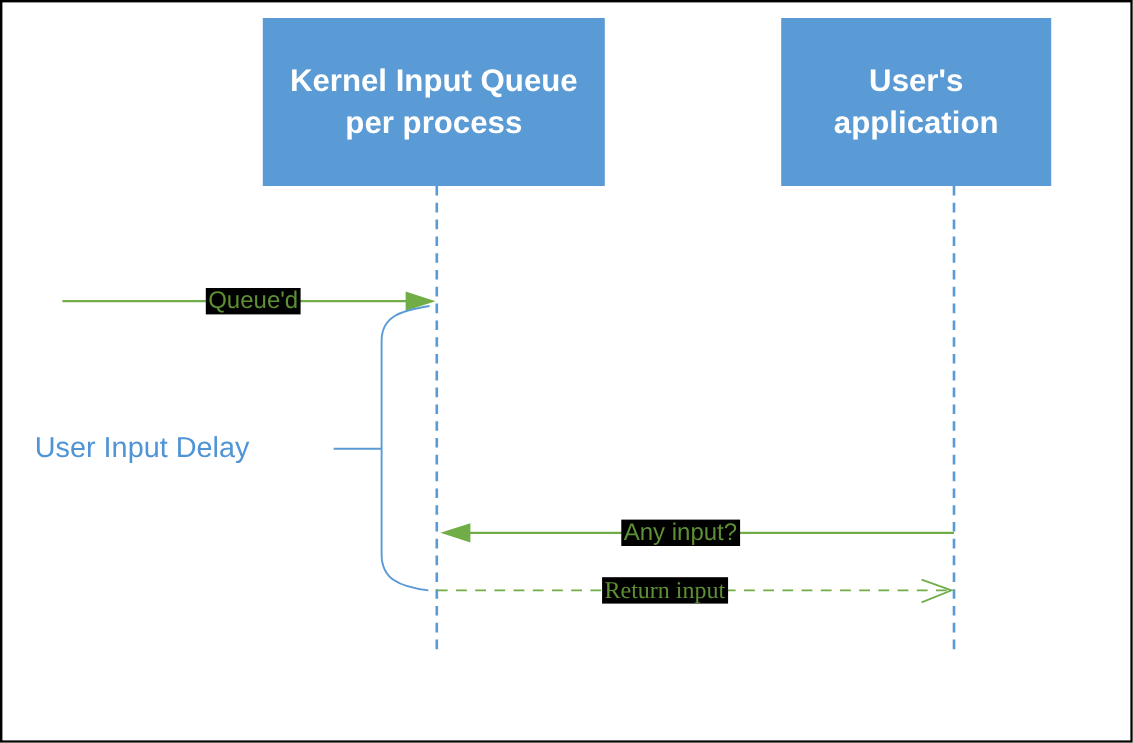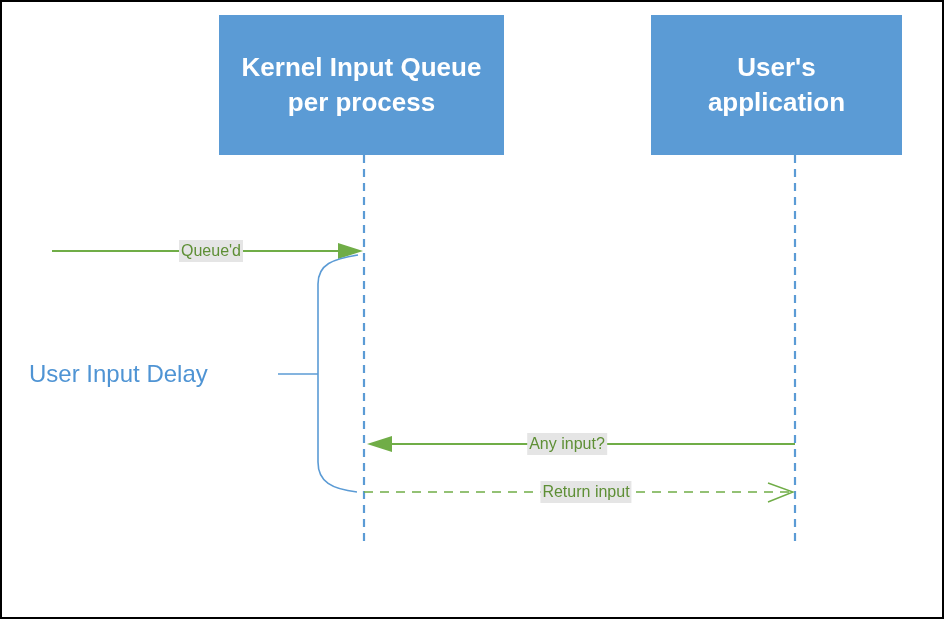--- a/index.html
+++ b/index.html
@@ -20,34 +20,34 @@
     font-weight:bold;
     font-size:26px;
     line-height:35px;
     display:flex;
     align-items:center;
     justify-content:center;
     text-align:center;
     box-sizing:border-box;
   }
   .actor-box.kernel{left:217px;top:13px;width:285px;height:140px;padding:0 20px;}
-  .actor-box.userapp{left:649px;top:13px;width:251px;height:140px;padding:0 18px;}
+  .actor-box.userapp{left:649px;top:13px;width:225px;height:140px;padding:0 18px;}
   .msg-label{
     position:absolute;
     transform:translate(-50%,-50%);
-    background:#e5e5e5;
+    background:#000000;
     color:#5e8f35;
-    font-size:16px;
+    font-size:20px;
     line-height:22px;
     padding:0 2px;
     white-space:nowrap;
   }
   .msg-label.q{left:209px;top:249px;}
   .msg-label.a{left:565px;top:442px;}
-  .msg-label.r{left:584px;top:490px;}
+  .msg-label.r{left:552px;top:490px;font-family:Liberation Serif, serif;}
   .annotation-label{
     position:absolute;
     left:27px;top:372px;
     transform:translateY(-50%);
     color:#4f94d4;
     font-size:24px;
     white-space:nowrap;
   }
 </style>
 </head>

